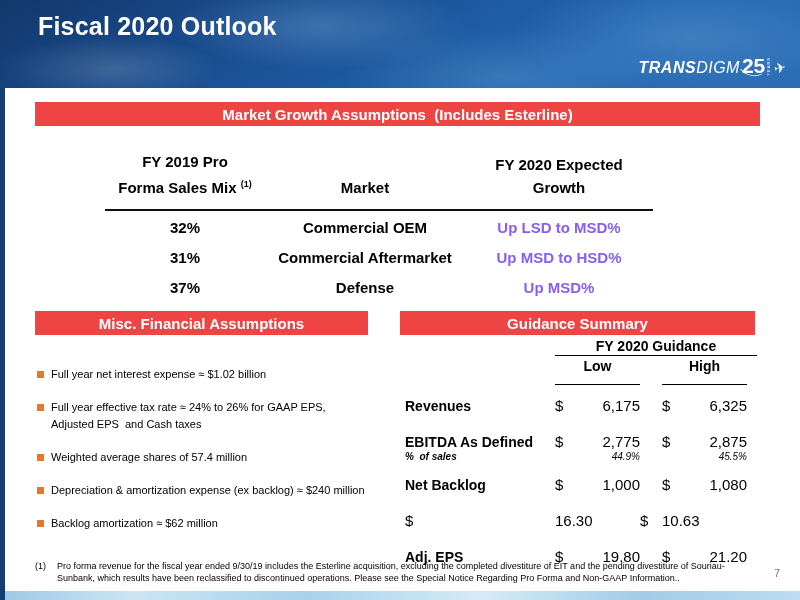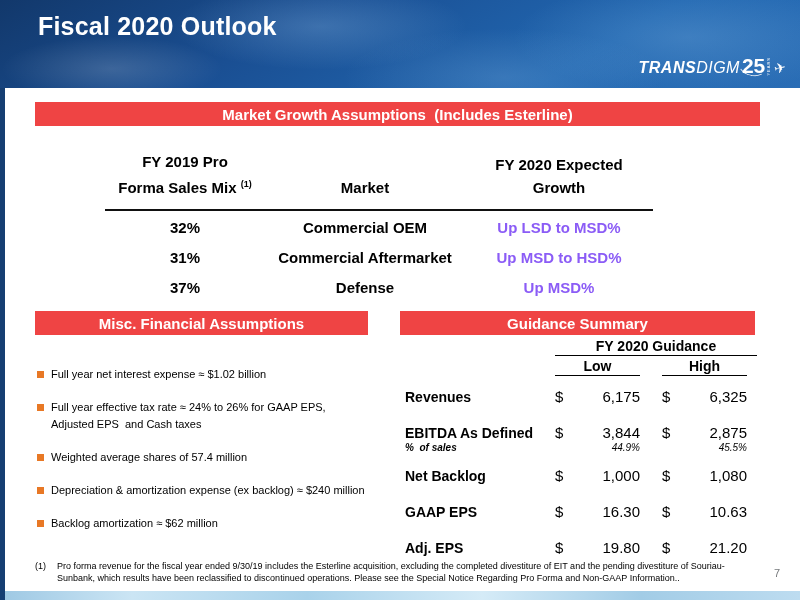--- a/index.html
+++ b/index.html
@@ -79,21 +79,21 @@
   .btext { font-size:11px; line-height:17px; color:#000; white-space:pre-wrap; }
 
   
   .g-table { position:absolute; left:405px; top:338px; width:352px; color:#000; }
   .g-group-head {
     margin-left:150px; width:202px; text-align:center; font-weight:bold; font-size:14px;
     border-bottom:1.5px solid #000; padding-bottom:1px;
   }
   .g-subheads { display:flex; margin-left:150px; margin-top:2px; }
   .g-sub { width:85px; text-align:center; font-weight:bold; font-size:14px;
-           border-bottom:1.5px solid #000; padding-bottom:1px; }
+           border-bottom:1.5px solid #000; padding-bottom:10px; }
   .g-sub-gap { width:22px; }
   .g-row { display:grid; grid-template-columns:150px 20px 65px 22px 20px 65px; align-items:baseline; }
   .g-label { font-weight:bold; font-size:14px; }
   .g-dollar { font-size:15px; }
   .g-val { font-size:15px; text-align:right; }
   .g-row-first { margin-top:12px; }
   .g-gap { margin-top:19px; }
   .g-gap-sm { margin-top:14px; }
   .g-subrow { display:grid; grid-template-columns:150px 20px 65px 22px 20px 65px; align-items:baseline; margin-top:1px; }
   .g-sublabel { font-size:10px; font-weight:bold; font-style:italic; white-space:pre; }
@@ -202,21 +202,21 @@
       <div class="g-dollar">$</div>
       <div class="g-val">6,175</div>
       <div></div>
       <div class="g-dollar">$</div>
       <div class="g-val">6,325</div>
     </div>
 
     <div class="g-row g-gap">
       <div class="g-label">EBITDA As Defined</div>
       <div class="g-dollar">$</div>
-      <div class="g-val">3,844</div>
+      <div class="g-val">2,775</div>
       <div></div>
       <div class="g-dollar">$</div>
       <div class="g-val">2,875</div>
     </div>
     <div class="g-subrow">
       <div class="g-sublabel">%  of sales</div>
       <div></div>
       <div class="g-subval">44.9%</div>
       <div></div>
       <div></div>
@@ -226,21 +226,20 @@
     <div class="g-row g-gap-sm">
       <div class="g-label">Net Backlog</div>
       <div class="g-dollar">$</div>
       <div class="g-val">1,000</div>
       <div></div>
       <div class="g-dollar">$</div>
       <div class="g-val">1,080</div>
     </div>
 
     <div class="g-row g-gap">
-      <div class="g-label">GAAP EPS</div>
       <div class="g-dollar">$</div>
       <div class="g-val">16.30</div>
       <div></div>
       <div class="g-dollar">$</div>
       <div class="g-val">10.63</div>
     </div>
 
     <div class="g-row g-gap">
       <div class="g-label">Adj. EPS</div>
       <div class="g-dollar">$</div>

